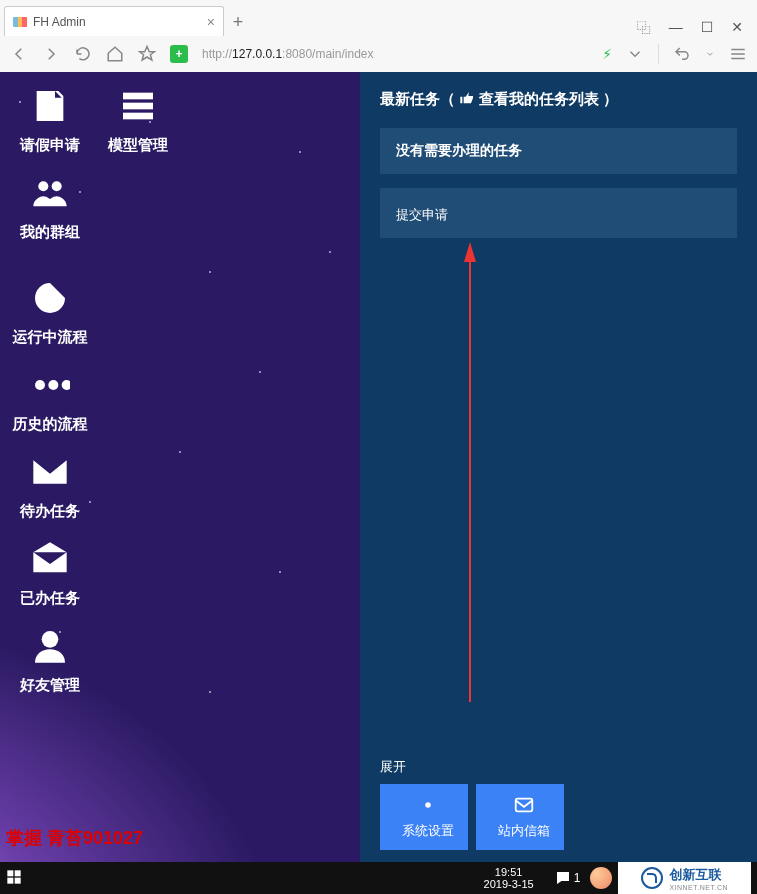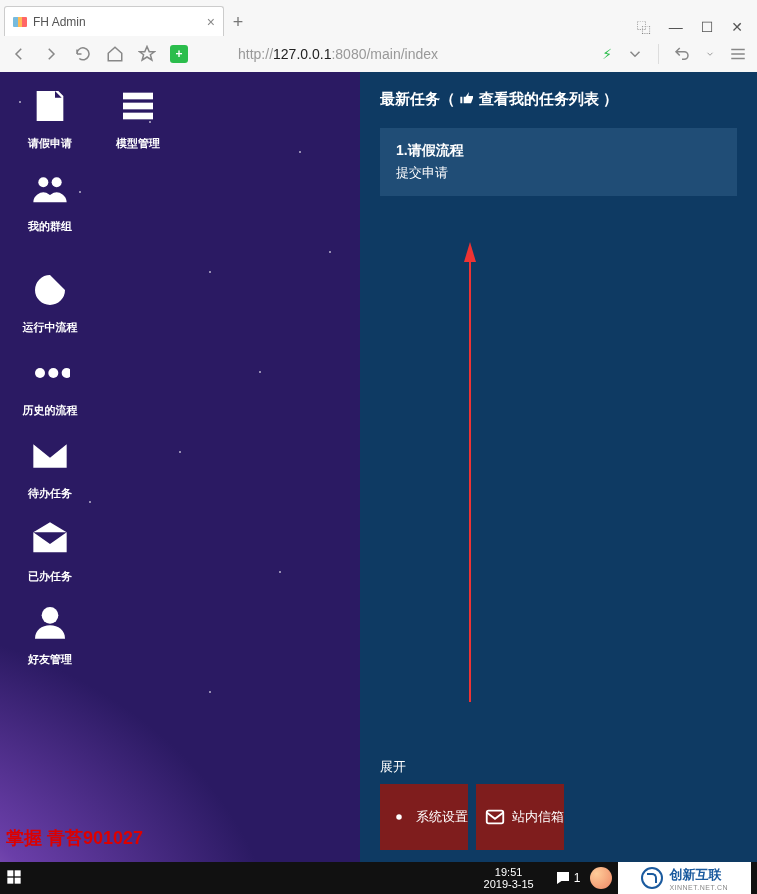--- a/index.html
+++ b/index.html
@@ -13,50 +13,50 @@
 .tab .close { margin-left: auto; font-size: 14px; color: #888; cursor: pointer; }
 .newtab { width: 28px; height: 28px; display: flex; align-items: center; justify-content: center; color: #777; font-size: 18px; }
 .winctrls { margin-left: auto; display: flex; gap: 18px; padding: 8px 14px 0 0; color: #555; font-size: 14px; }
 .winctrls span { cursor: pointer; }
 
 .navbar { height: 36px; display: flex; align-items: center; padding: 0 10px; gap: 14px; background: #f7f7f7; }
 .navico { color: #888; font-size: 16px; display: flex; align-items: center; cursor: pointer; }
 .navico svg { width: 18px; height: 18px; fill: none; stroke: #888; stroke-width: 2; }
 .shield { width: 18px; height: 18px; background: #2bbd4c; border-radius: 3px; display: flex; align-items: center; justify-content: center; }
 .shield::after { content: "+"; color: #fff; font-weight: bold; font-size: 12px; }
-.url { flex: 1; font-size: 14px; color: #999; margin-left: 36px; }
+.url { flex: 1; font-size: 12px; color: #999; }
 .url .host { color: #222; }
 .bolt { color: #2bbd4c; font-size: 14px; }
 .sep { width: 1px; height: 20px; background: #ddd; }
 
 
 .page { position: relative; height: 790px; display: flex; background: #0e3a63; }
 
 .left { width: 360px; position: relative; overflow: hidden;
   background: radial-gradient(1200px 900px at -200px 900px, #e7d8f0 0%, #b583d8 10%, #6a3ea8 22%, #2b1a63 40%);
 }
 .stars::before, .stars::after { content: ""; position: absolute; inset: 0;
   background-image: radial-gradient(1px 1px at 20px 30px,#fff,transparent),radial-gradient(1px 1px at 80px 120px,#fff,transparent),radial-gradient(1px 1px at 150px 50px,#fff,transparent),radial-gradient(1px 1px at 210px 200px,#fff,transparent),radial-gradient(1px 1px at 300px 80px,#fff,transparent),radial-gradient(1px 1px at 260px 300px,#fff,transparent),radial-gradient(1px 1px at 40px 260px,#fff,transparent),radial-gradient(1px 1px at 180px 380px,#fff,transparent),radial-gradient(1px 1px at 330px 180px,#fff,transparent),radial-gradient(1px 1px at 90px 430px,#fff,transparent),radial-gradient(1px 1px at 280px 500px,#fff,transparent),radial-gradient(1px 1px at 60px 560px,#fff,transparent),radial-gradient(1px 1px at 210px 620px,#fff,transparent);
 }
 .menu-grid { position: relative; z-index: 2; padding: 14px 10px; display: grid; grid-template-columns: 80px 80px; gap: 18px 8px; }
 .menu-item { color: #fff; text-align: center; cursor: pointer; }
 .menu-item svg { width: 40px; height: 40px; fill: #fff; margin-bottom: 6px; }
-.menu-item .lbl { font-size: 11px; font-weight: bold; }
+.menu-item .lbl { font-size: 15px; font-weight: bold; }
 .menu-item.single { grid-column: 1; }
 .watermark { position: absolute; bottom: 12px; left: 6px; color: #d00; font-size: 18px; font-weight: bold; z-index: 3; }
 
 .right { flex: 1; background: #0e3a63; color: #fff; padding: 18px 20px 12px; display: flex; flex-direction: column; position: relative; }
 .tasks-hd { font-size: 15px; font-weight: bold; margin-bottom: 19px; display: flex; gap: 4px; align-items: center; }
 .thumb-icon svg { width: 16px; height: 16px; fill: #fff; }
 .task-box { background: #204d76; padding: 14px 16px; margin-bottom: 14px; font-size: 14px; font-weight: bold; }
 .task-box .sub { font-weight: normal; font-size: 13px; margin-top: 4px; }
 .arrow { position: absolute; top: 170px; left: 70px; z-index: 2; }
 .expand { margin-top: auto; font-size: 13px; margin-bottom: 8px; cursor: pointer; }
 .actions { display: flex; gap: 8px; }
-.act { width: 88px; height: 66px; background: #7f1d1d; display: flex; flex-direction: row; align-items: center; justify-content: center; gap: 6px; font-size: 13px; cursor: pointer; padding-left: 8px; }
+.act { width: 88px; height: 66px; background: #3b82f6; display: flex; flex-direction: column; align-items: center; justify-content: center; gap: 6px; font-size: 13px; cursor: pointer; padding-left: 8px; }
 .act svg { width: 22px; height: 22px; fill: #fff; }
 
 
 .taskbar { height: 32px; background: #111; display: flex; align-items: center; color: #fff; font-size: 12px; padding: 0 6px; }
 .taskbar .start svg { width: 16px; height: 16px; fill: #fff; }
 .taskbar .clock { margin-left: auto; text-align: center; line-height: 1.1; font-size: 11px; padding: 0 10px; }
 .taskbar .chat { display: flex; align-items: center; gap: 2px; margin: 0 10px; }
 .taskbar .ava { width: 22px; height: 22px; border-radius: 50%; background: radial-gradient(circle at 30% 30%,#fc9,#e86); margin-right: 6px; }
 .brand { background: #fff; color: #1a5a9e; height: 40px; display: flex; align-items: center; padding: 0 23px; gap: 6px; font-weight: bold; font-size: 13px; }
 .brand .logo { width: 22px; height: 22px; border: 2px solid #1a5a9e; border-radius: 50%; position: relative; }
@@ -176,22 +176,22 @@
 
   <div class="right">
     <div class="tasks-hd">
       <span>最新任务（</span>
       <span class="thumb-icon"><svg viewBox="0 0 24 24">
             <path d="M2 20h3V10H2zM7 20h11l3-8V9h-7l1-6-5 7H7z"></path>
           </svg></span>
       <span>查看我的任务列表</span>
       <span>）</span>
     </div>
+    <div class="task-box"><span>没有需要办理的任务</span></div>
     <div class="task-box">
-      <div>1.请假流程</div>
       <div class="sub">提交申请</div>
     </div>
     <svg class="arrow" width="60" height="470">
         <defs>
           <marker id="ah" markerWidth="10" markerHeight="10" refX="5" refY="3" orient="auto">
             <path d="M0 0L10 3L0 6z" fill="#e33"></path>
           </marker>
         </defs>
         <line x1="40" y1="460" x2="40" y2="10" stroke="#e33" stroke-width="2" marker-end="url(#ah)"></line>
       </svg>

